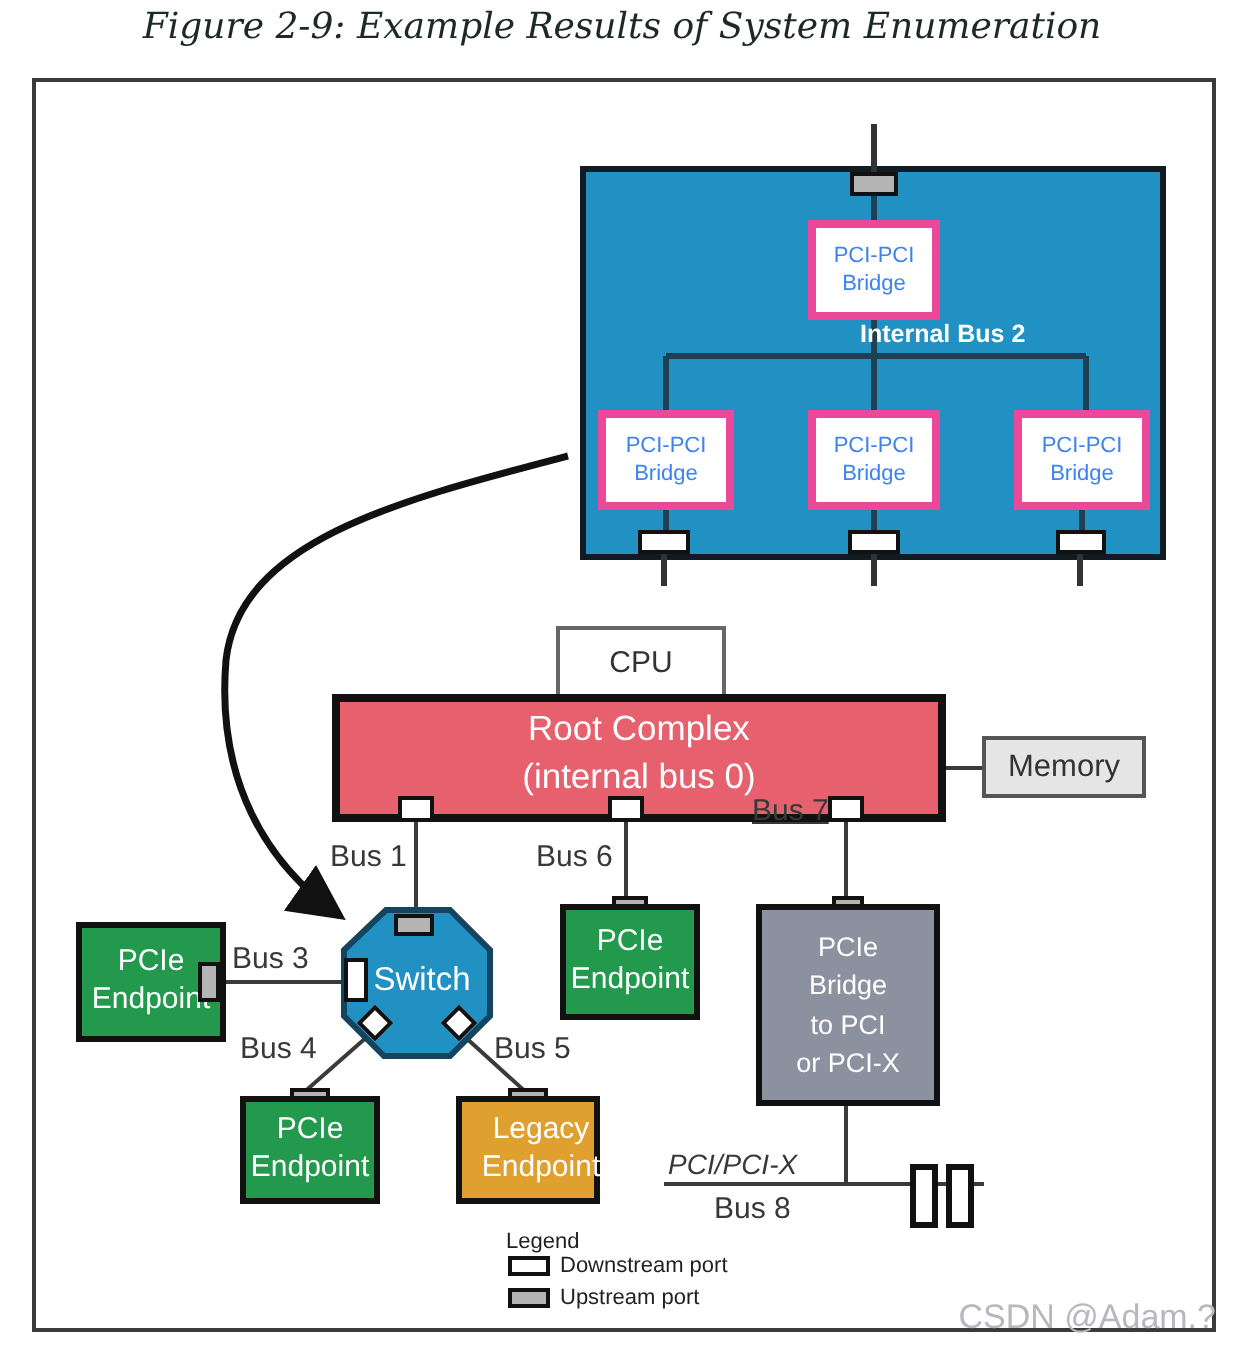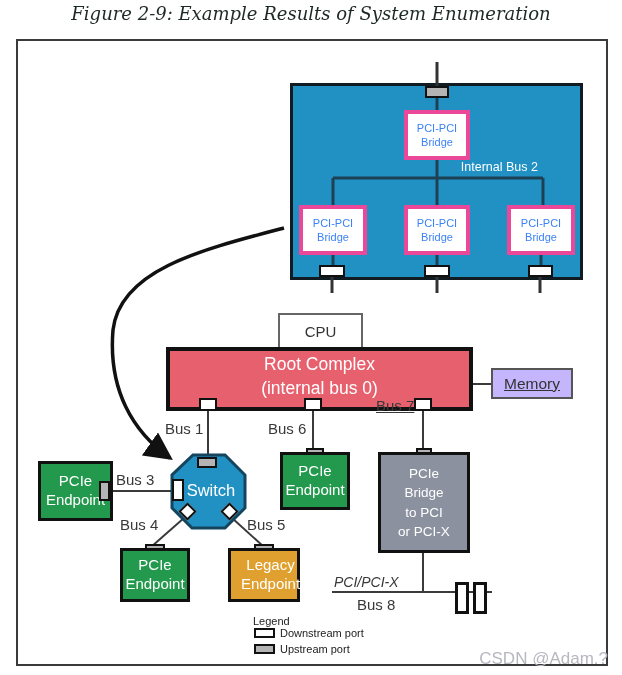--- a/index.html
+++ b/index.html
@@ -16,24 +16,24 @@
   .bridge-sm{background:#ffffff;border:4px solid #ec4899;font-size:11px;color:#3b82f6;line-height:1.3;}
   .port{border:2px solid #111;}
   .port-up{background:#b4b4b4;}
   .port-down{background:#ffffff;}
   .buslbl{font-size:15px;color:#383838;}
   .ep{border:3.5px solid #111;color:#ffffff;font-size:15px;line-height:1.25;}
   .ep-green{background:#22994d;}
   .ep-orange{background:#dfa02f;padding-left:13px;}
   #bluebox{background:#2191c4;border:3px solid #101c22;}
   #rootcomplex{background:#e6606e;border:4px solid #111;}
-  #internalbus2{font-size:12.5px;font-weight:normal;color:#ffffff;text-align:right;}
+  #internalbus2{font-size:12.5px;font-weight:bold;color:#ffffff;}
   #rc-text{color:#ffffff;font-size:17.5px;line-height:1.35;}
   #cpu{background:#ffffff;border:2px solid #666;font-size:15px;color:#333;}
-  #memory{background:#c4b5fd;border:2px solid #555;font-size:15.5px;color:#333;text-decoration:underline;}
+  #memory{background:#e5e5e5;border:2px solid #555;font-size:15.5px;color:#333;}
   #gbridge{background:#8b919f;border:3.5px solid #111;color:#ffffff;font-size:13.5px;line-height:1.42;}
   #switch-label{color:#ffffff;font-size:16.5px;text-align:center;}
   .slot{background:#ffffff;border:3px solid #111;}
   .legend-txt{font-size:11px;color:#222;}
   #watermark{font-size:17px;color:#b7b7c0;text-align:right;}
   .diam{transform:rotate(45deg);}
 </style>
 </head>
 <body>
 

